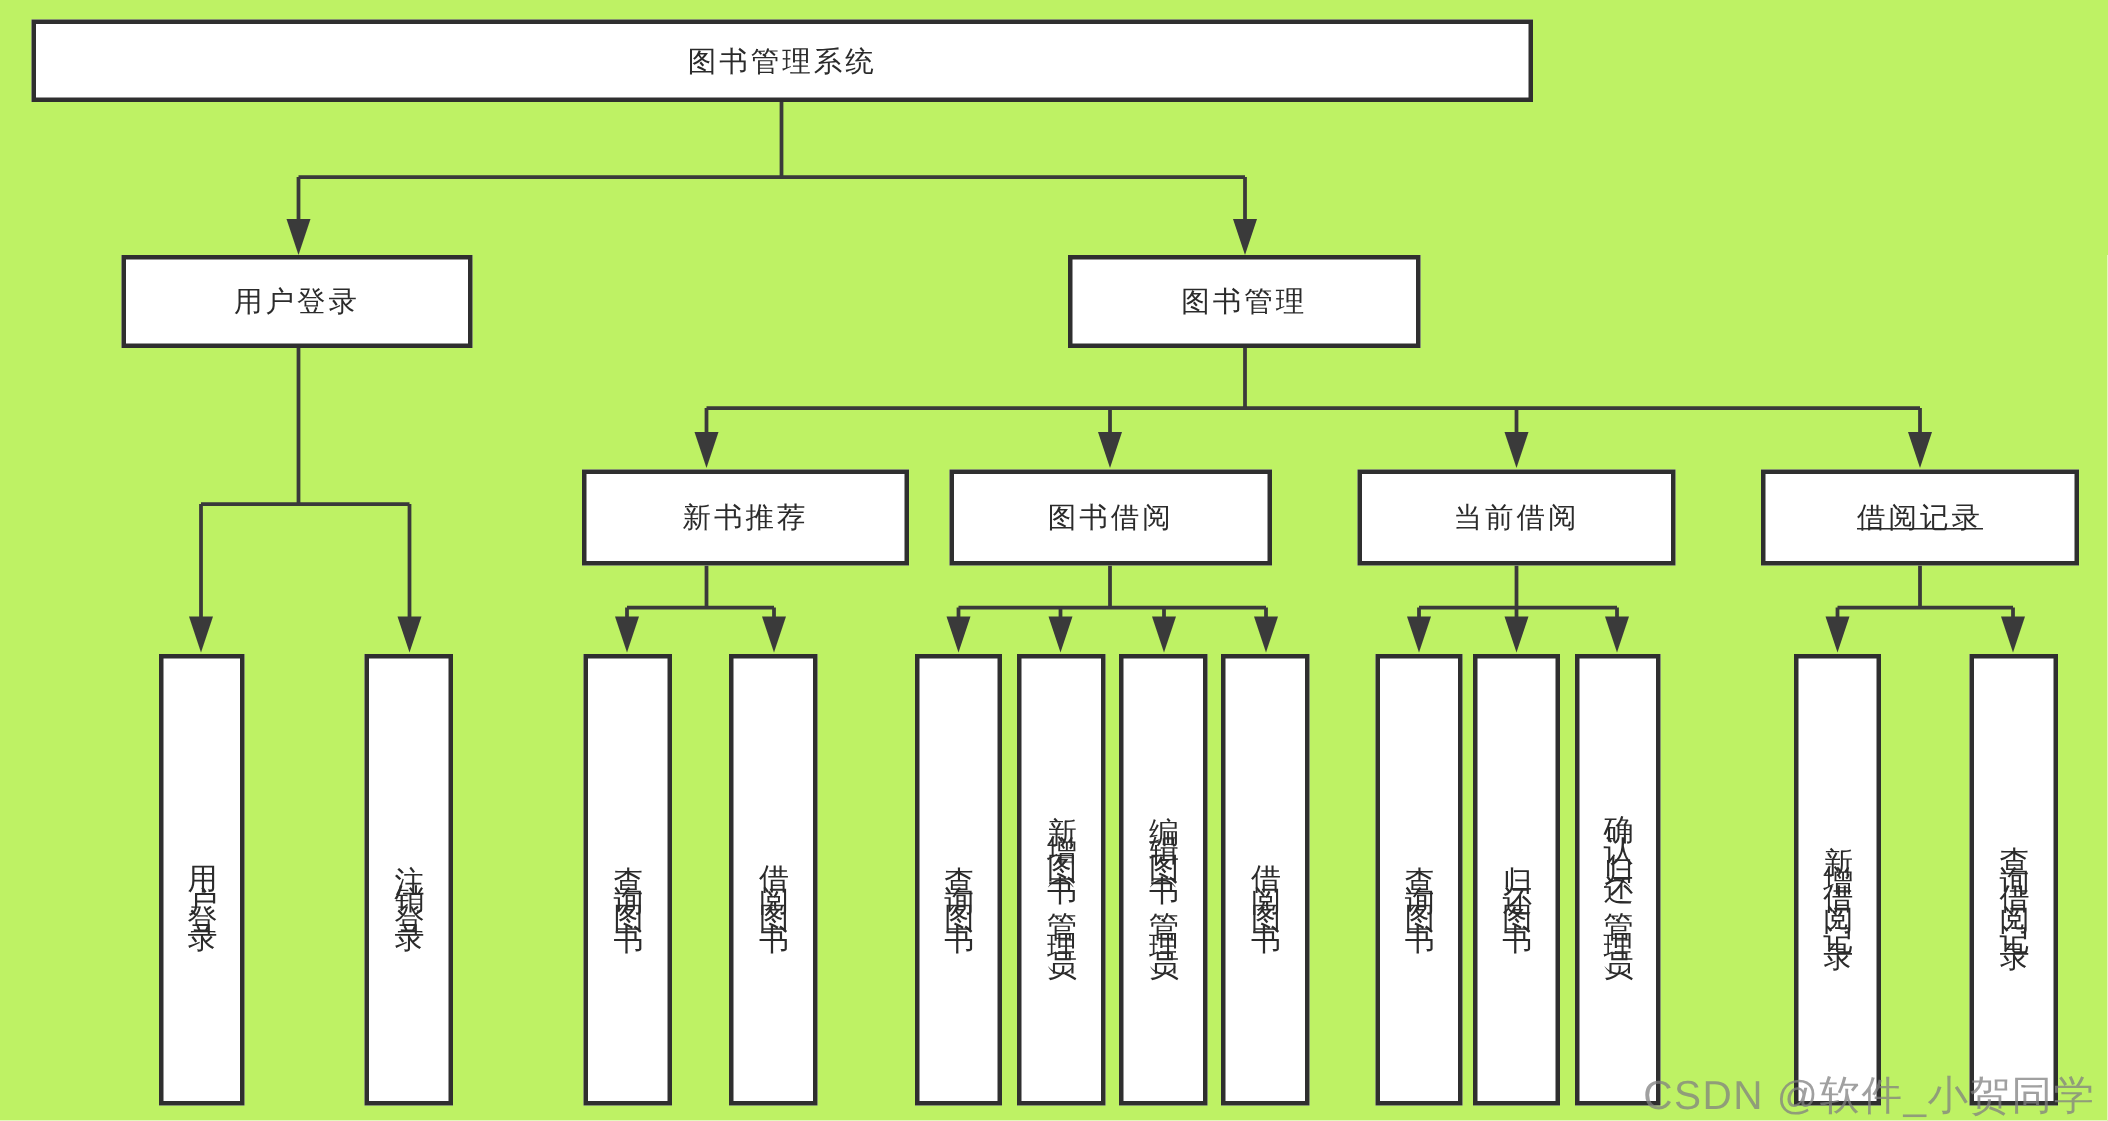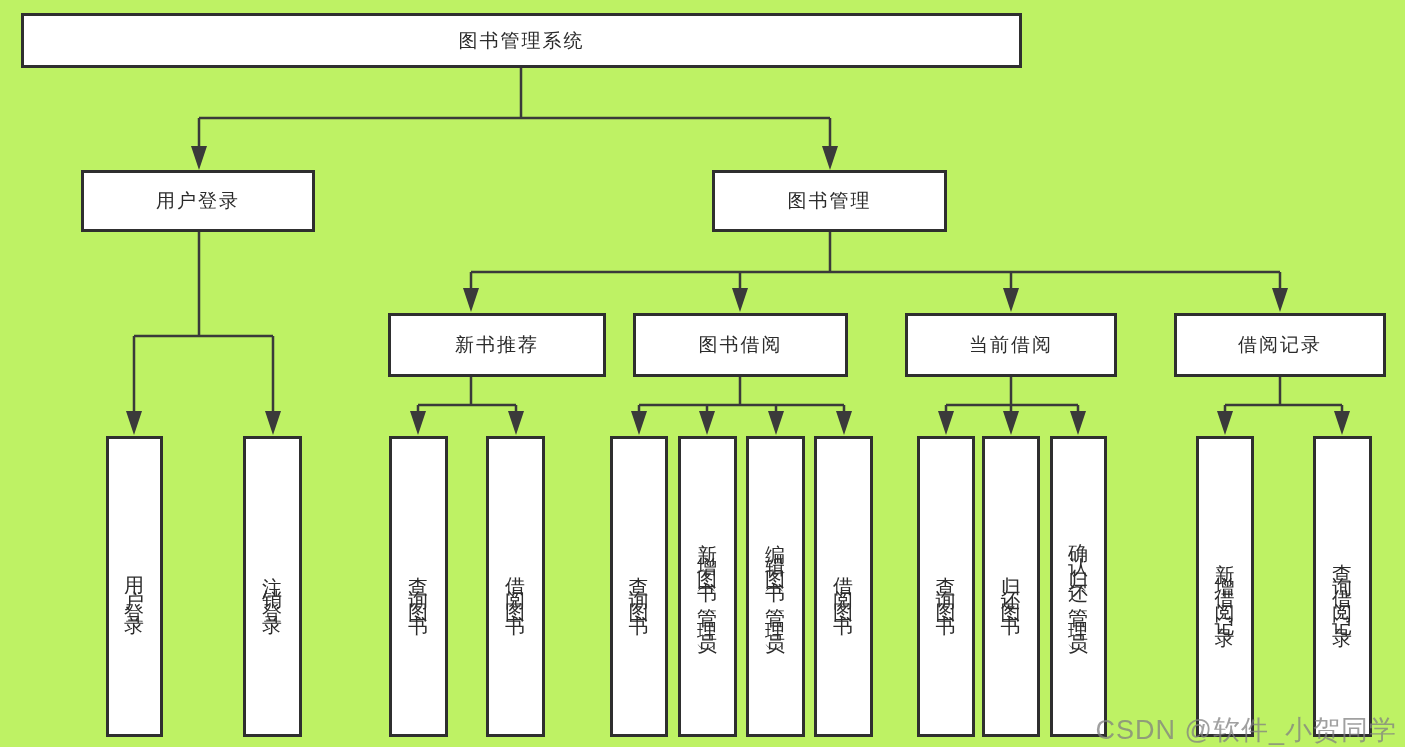--- a/index.html
+++ b/index.html
@@ -109,21 +109,21 @@
 
   <div class="node hbox" style="left:362px; top:313px; width:218px; height:64px;margin-left:26px;">
     <span>新书推荐</span>
   </div>
   <div class="node hbox" style="left:905px; top:313px; width:212px; height:64px;">
     <span>当前借阅</span>
   </div>
   <div class="node hbox" style="left:633px; top:313px; width:215px; height:64px;">
     <span>图书借阅</span>
   </div>
-  <div class="node hbox" style="left:1174px; top:313px; width:212px; height:64px;">
+  <div class="node hbox" style="left:1174px; top:313px; width:212px; height:64px;text-decoration:underline;">
     <span>借阅记录</span>
   </div>
 
   <div class="node" style="left:106px; top:436px; width:57px; height:301px;">
     <span class="vtext">用户登录</span>
   </div>
   <div class="node" style="left:243px; top:436px; width:59px; height:301px;">
     <span class="vtext">注销登录</span>
   </div>
 

